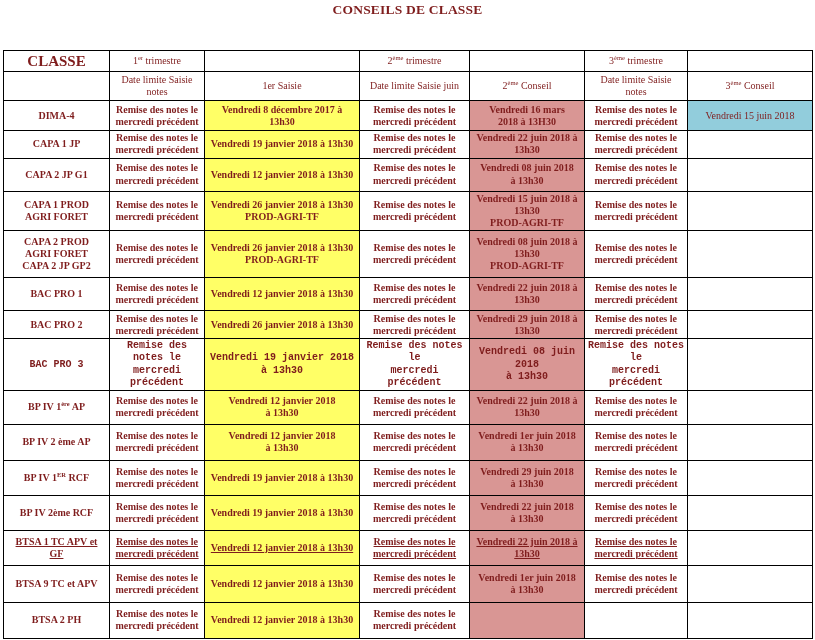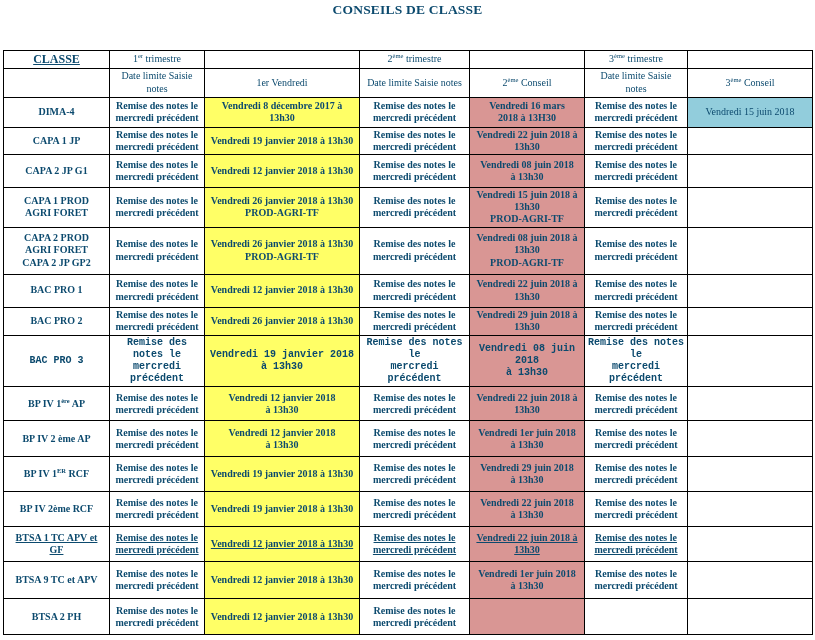--- a/index.html
+++ b/index.html
@@ -1,25 +1,25 @@
 <!DOCTYPE html>
 <html style="--yellow: #FFFF66; --pink: #D99694; --cyan: #92CDDC;"><head>
 <meta charset="utf-8">
 <style>
   html,body{margin:0;padding:0;background:#fff;}
   .page{position:relative;width:815px;height:640px;background:#fff;overflow:hidden;
-        font-family:"Liberation Serif","DejaVu Serif",serif;color:#0c4a6e;}
+        font-family:"Liberation Serif","DejaVu Serif",serif;color:#7f1d1d;}
   .page-title{position:absolute;top:2px;left:0;width:100%;text-align:center;
         font-size:13.5px;font-weight:bold;margin:0;letter-spacing:.2px;}
   table.conseils{position:absolute;top:50px;left:3px;width:809px;
         border-collapse:collapse;table-layout:fixed;}
   table.conseils td{border:1px solid #000;text-align:center;vertical-align:middle;
         font-size:10px;line-height:1.22;padding:1px 2px;overflow:hidden;}
   thead td{font-weight:normal;}
-  thead td.hbold{font-weight:bold;font-size:12px;text-decoration:underline;}
+  thead td.hbold{font-weight:bold;font-size:15px;}
   tbody td{font-weight:bold;}
   tbody td:nth-child(3){background:var(--yellow);text-align:center;}
   tbody td:nth-child(5){background:var(--pink);}
   td.cyan{background:var(--cyan);}
   td.regular{font-weight:normal;}
   sup{font-size:6.5px;line-height:0;}
   thead tr:nth-child(1){height:17px;}
   thead tr:nth-child(2){height:29px;}
   tbody tr:nth-child(1){height:30px;}
   tbody tr:nth-child(2){height:27px;}
@@ -60,22 +60,22 @@
         <td>1<sup>er</sup> trimestre</td>
         <td></td>
         <td>2<sup>ème</sup> trimestre</td>
         <td></td>
         <td>3<sup>ème</sup> trimestre</td>
         <td></td>
       </tr>
       <tr>
         <td></td>
         <td>Date limite Saisie<br>notes</td>
-        <td>1er Vendredi</td>
-        <td>Date limite Saisie notes</td>
+        <td>1er Saisie</td>
+        <td>Date limite Saisie juin</td>
         <td>2<sup>ème</sup> Conseil</td>
         <td>Date limite Saisie<br>notes</td>
         <td>3<sup>ème</sup> Conseil</td>
       </tr>
     </thead>
     <tbody>
         <tr>
           <td>DIMA-4</td>
           <td>Remise des notes le<br>mercredi précédent</td>
           <td>Vendredi 8 décembre 2017 à<br>13h30</td>

